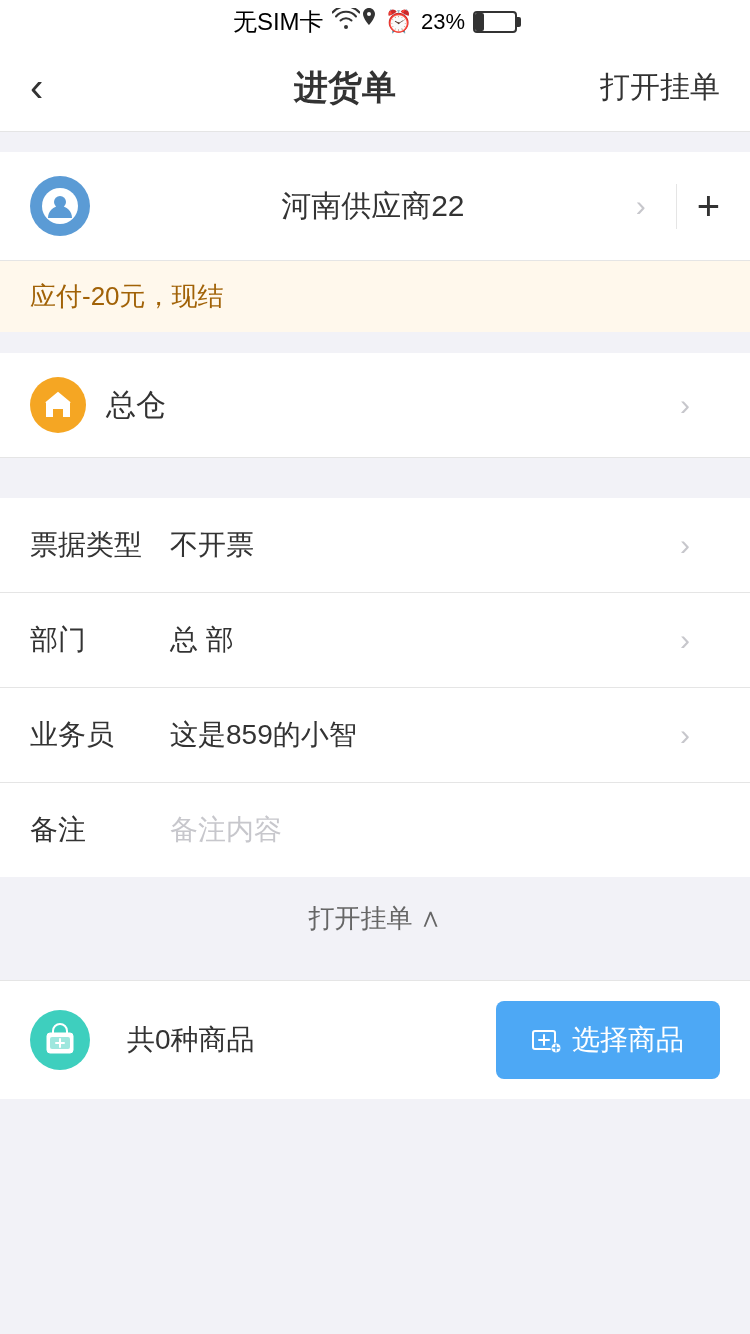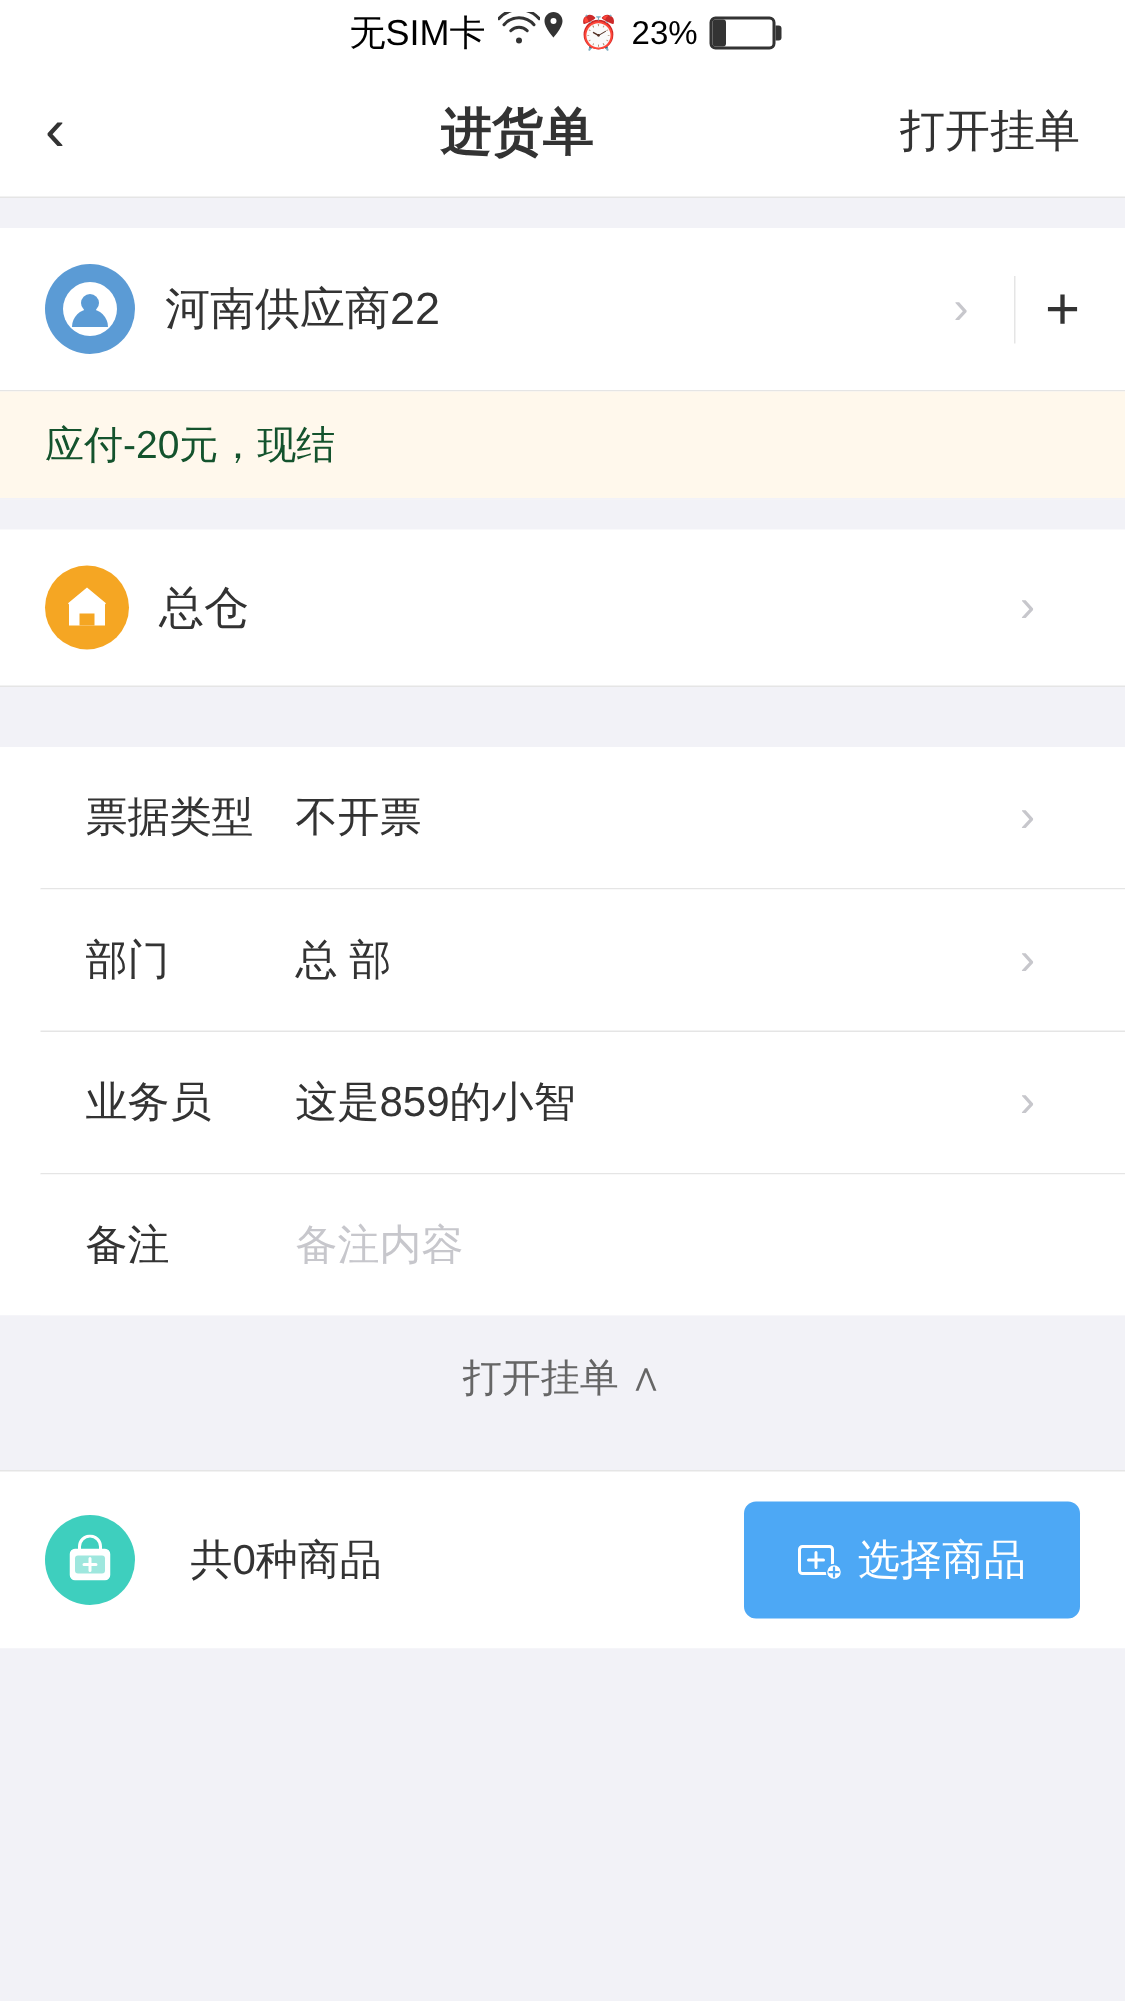--- a/index.html
+++ b/index.html
@@ -77,20 +77,21 @@
       background: #fff;
       margin-bottom: 0;
     }
 
     
     .supplier-row {
       display: flex;
       align-items: center;
       padding: 24px 30px;
       border-bottom: 1px solid #e5e5e5;
+      text-align: center;
     }
     .supplier-avatar {
       width: 60px; height: 60px;
       border-radius: 50%;
       background: #5b9bd5;
       display: flex; align-items: center; justify-content: center;
       margin-right: 20px;
       flex-shrink: 0;
     }
     .supplier-avatar-inner {
@@ -115,21 +116,21 @@
       cursor: pointer;
       padding-left: 20px;
       border-left: 1px solid #e5e5e5;
     }
 
     
     .notice-bar {
       background: #fff8ec;
       padding: 18px 30px;
       font-size: 26px;
-      color: #14532d;
+      color: #a16207;
       border-bottom: 1px solid #f2f2f7;
     }
 
     .section-gap {
       height: 20px;
       background: #f2f2f7;
     }
 
     
     .warehouse-row {
@@ -150,21 +151,20 @@
     .warehouse-name {
       flex: 1;
       font-size: 30px;
       color: #333;
     }
 
     
     .form-section {
       background: #fff;
       margin-top: 20px;
-      padding-left: 27px;
     }
     .form-row {
       display: flex;
       align-items: center;
       padding: 28px 30px;
       border-bottom: 1px solid #e5e5e5;
       background: #fff;
       min-height: 88px;
     }
     .form-row:last-child {

